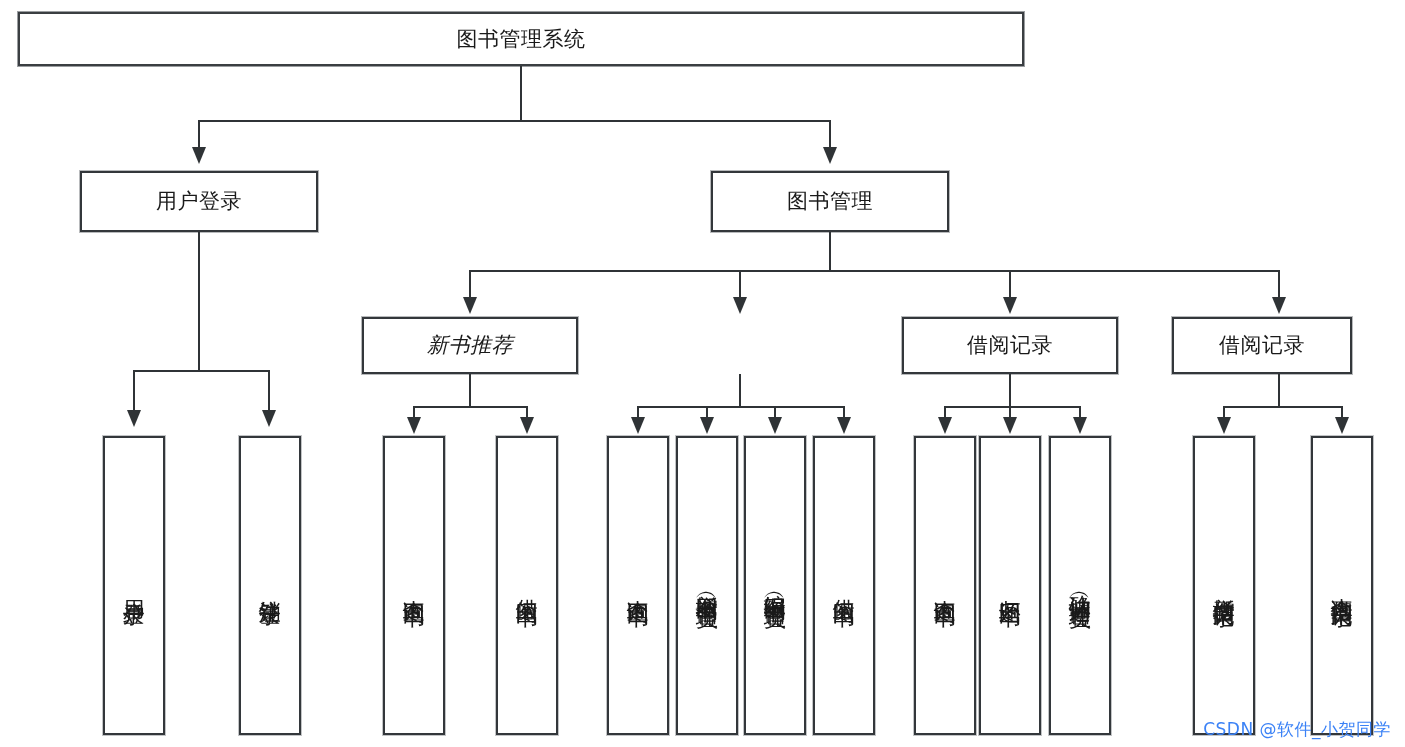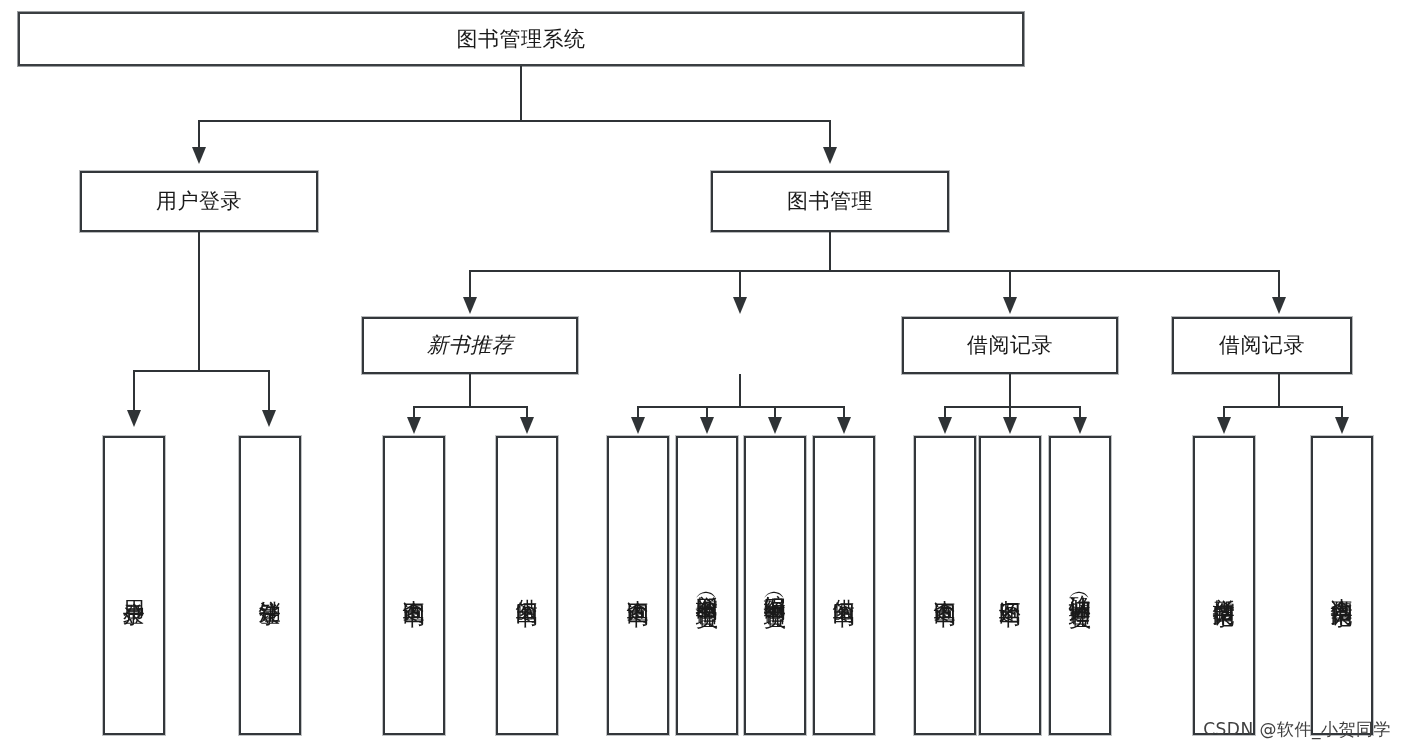--- a/index.html
+++ b/index.html
@@ -75,21 +75,21 @@
     border-left: 7px solid transparent;
     border-right: 7px solid transparent;
     border-top: 17px solid #2f3336;
   }
   
   #watermark {
     position: absolute;
     right: 14px;
     bottom: 6px;
     font-size: 17px;
-    color: #404040;
+    color: #3b82f6;
     letter-spacing: 0.5px;
     white-space: nowrap;
     pointer-events: none;
     margin-left: 27px;
   }
 </style>
 </head>
 <body>
 
 <div id="diagram-root">

